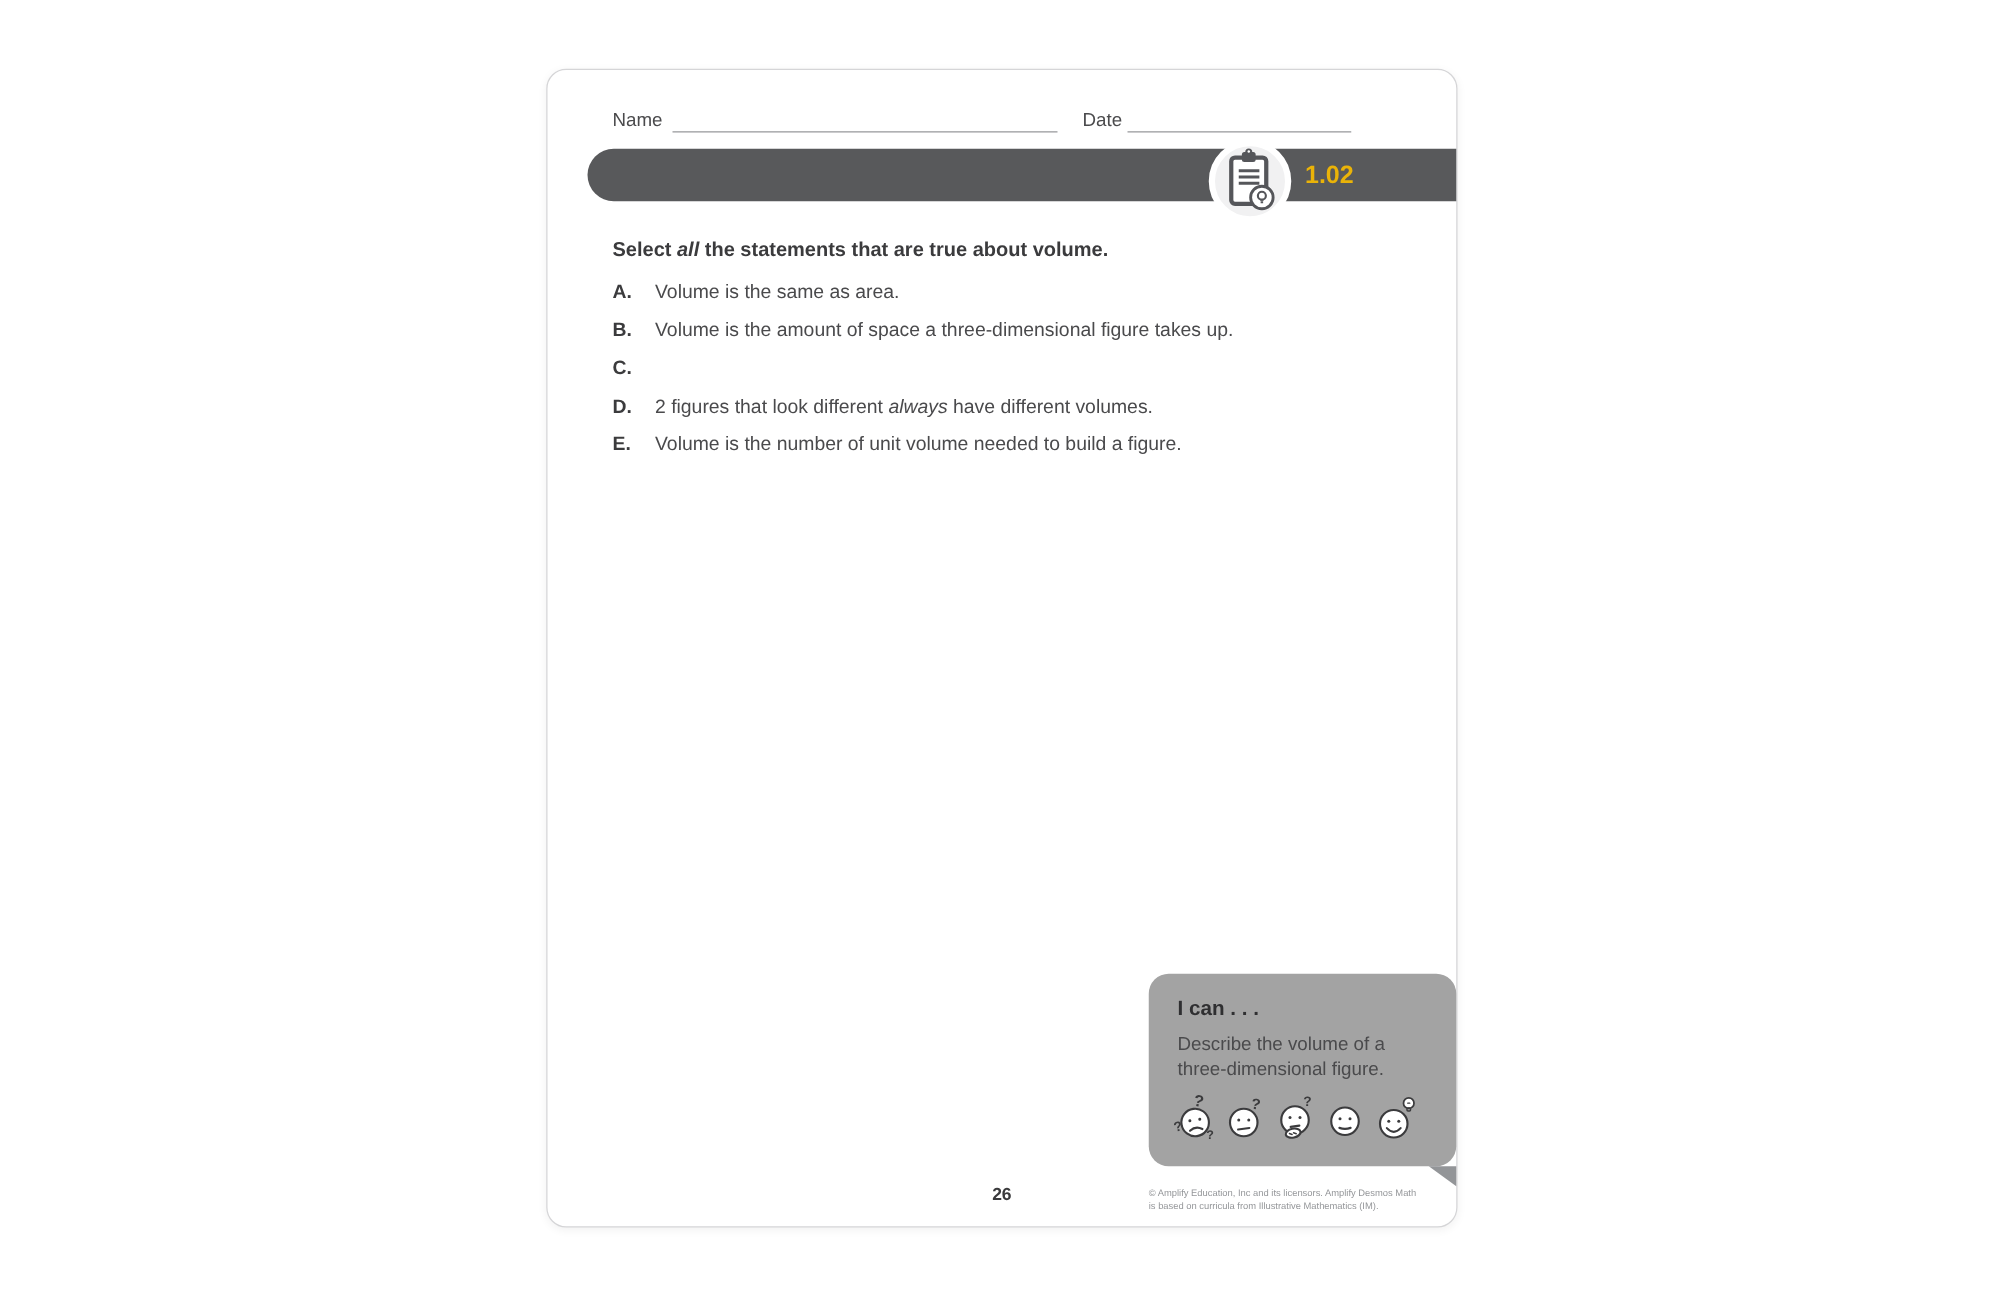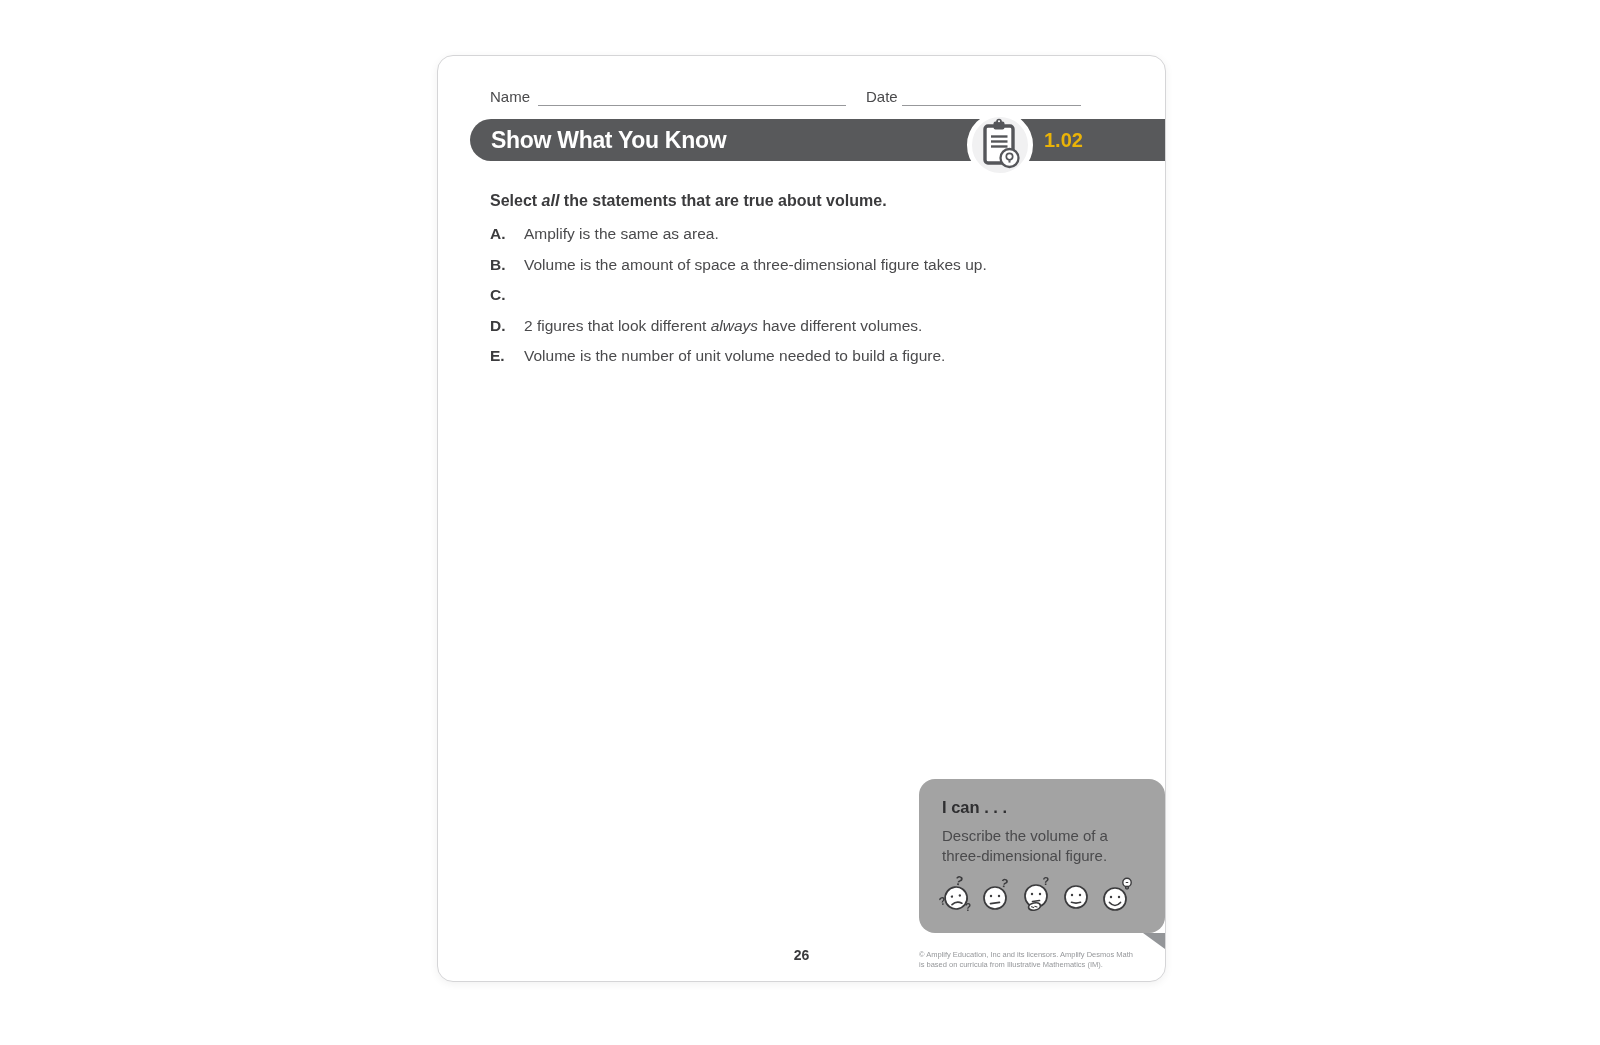--- a/index.html
+++ b/index.html
@@ -71,21 +71,20 @@
 
 <div class="stage">
   <div class="card">
 
     <span class="nd-label name-label">Name</span>
     <div class="nd-line name-line"></div>
     <span class="nd-label date-label">Date</span>
     <div class="nd-line date-line"></div>
 
     <div class="header-bar">
-      <span class="header-title">Show What You Know</span>
       <span class="lesson-code">1.02</span>
     </div>
     <div class="icon-circle">
       <svg width="56" height="56" viewBox="0 0 56 56">
         <rect x="13" y="9" width="28" height="37" rx="3" fill="#ffffff" stroke="#55565a" stroke-width="3.4"></rect>
         <rect x="21.5" y="4.5" width="11" height="8" rx="2" fill="#55565a"></rect>
         <circle cx="27" cy="4.5" r="2.8" fill="#55565a"></circle>
         <circle cx="27" cy="4.2" r="1" fill="#ffffff"></circle>
         <g stroke="#55565a" stroke-width="2.4">
           <line x1="19" y1="19.5" x2="35.5" y2="19.5"></line>
@@ -97,21 +96,21 @@
         <path d="M36.2 42.8 h2.6" stroke="#55565a" stroke-width="1.5"></path>
         <path d="M36.5 44.8 h2" stroke="#55565a" stroke-width="1.5"></path>
       </svg>
     </div>
 
     <div class="content">
       <p class="question"><span>Select </span><i>all</i><span> the statements that are true about volume.</span></p>
 
       <div class="option">
         <span class="opt-letter">A.</span>
-        <span class="opt-text">Amplify is the same as area.</span>
+        <span class="opt-text">Volume is the same as area.</span>
       </div>
       <div class="option">
         <span class="opt-letter">B.</span>
         <span class="opt-text">Volume is the amount of space a three-dimensional figure takes up.</span>
       </div>
       <div class="option">
         <span class="opt-letter">C.</span>
       </div>
       <div class="option">
         <span class="opt-letter">D.</span>

